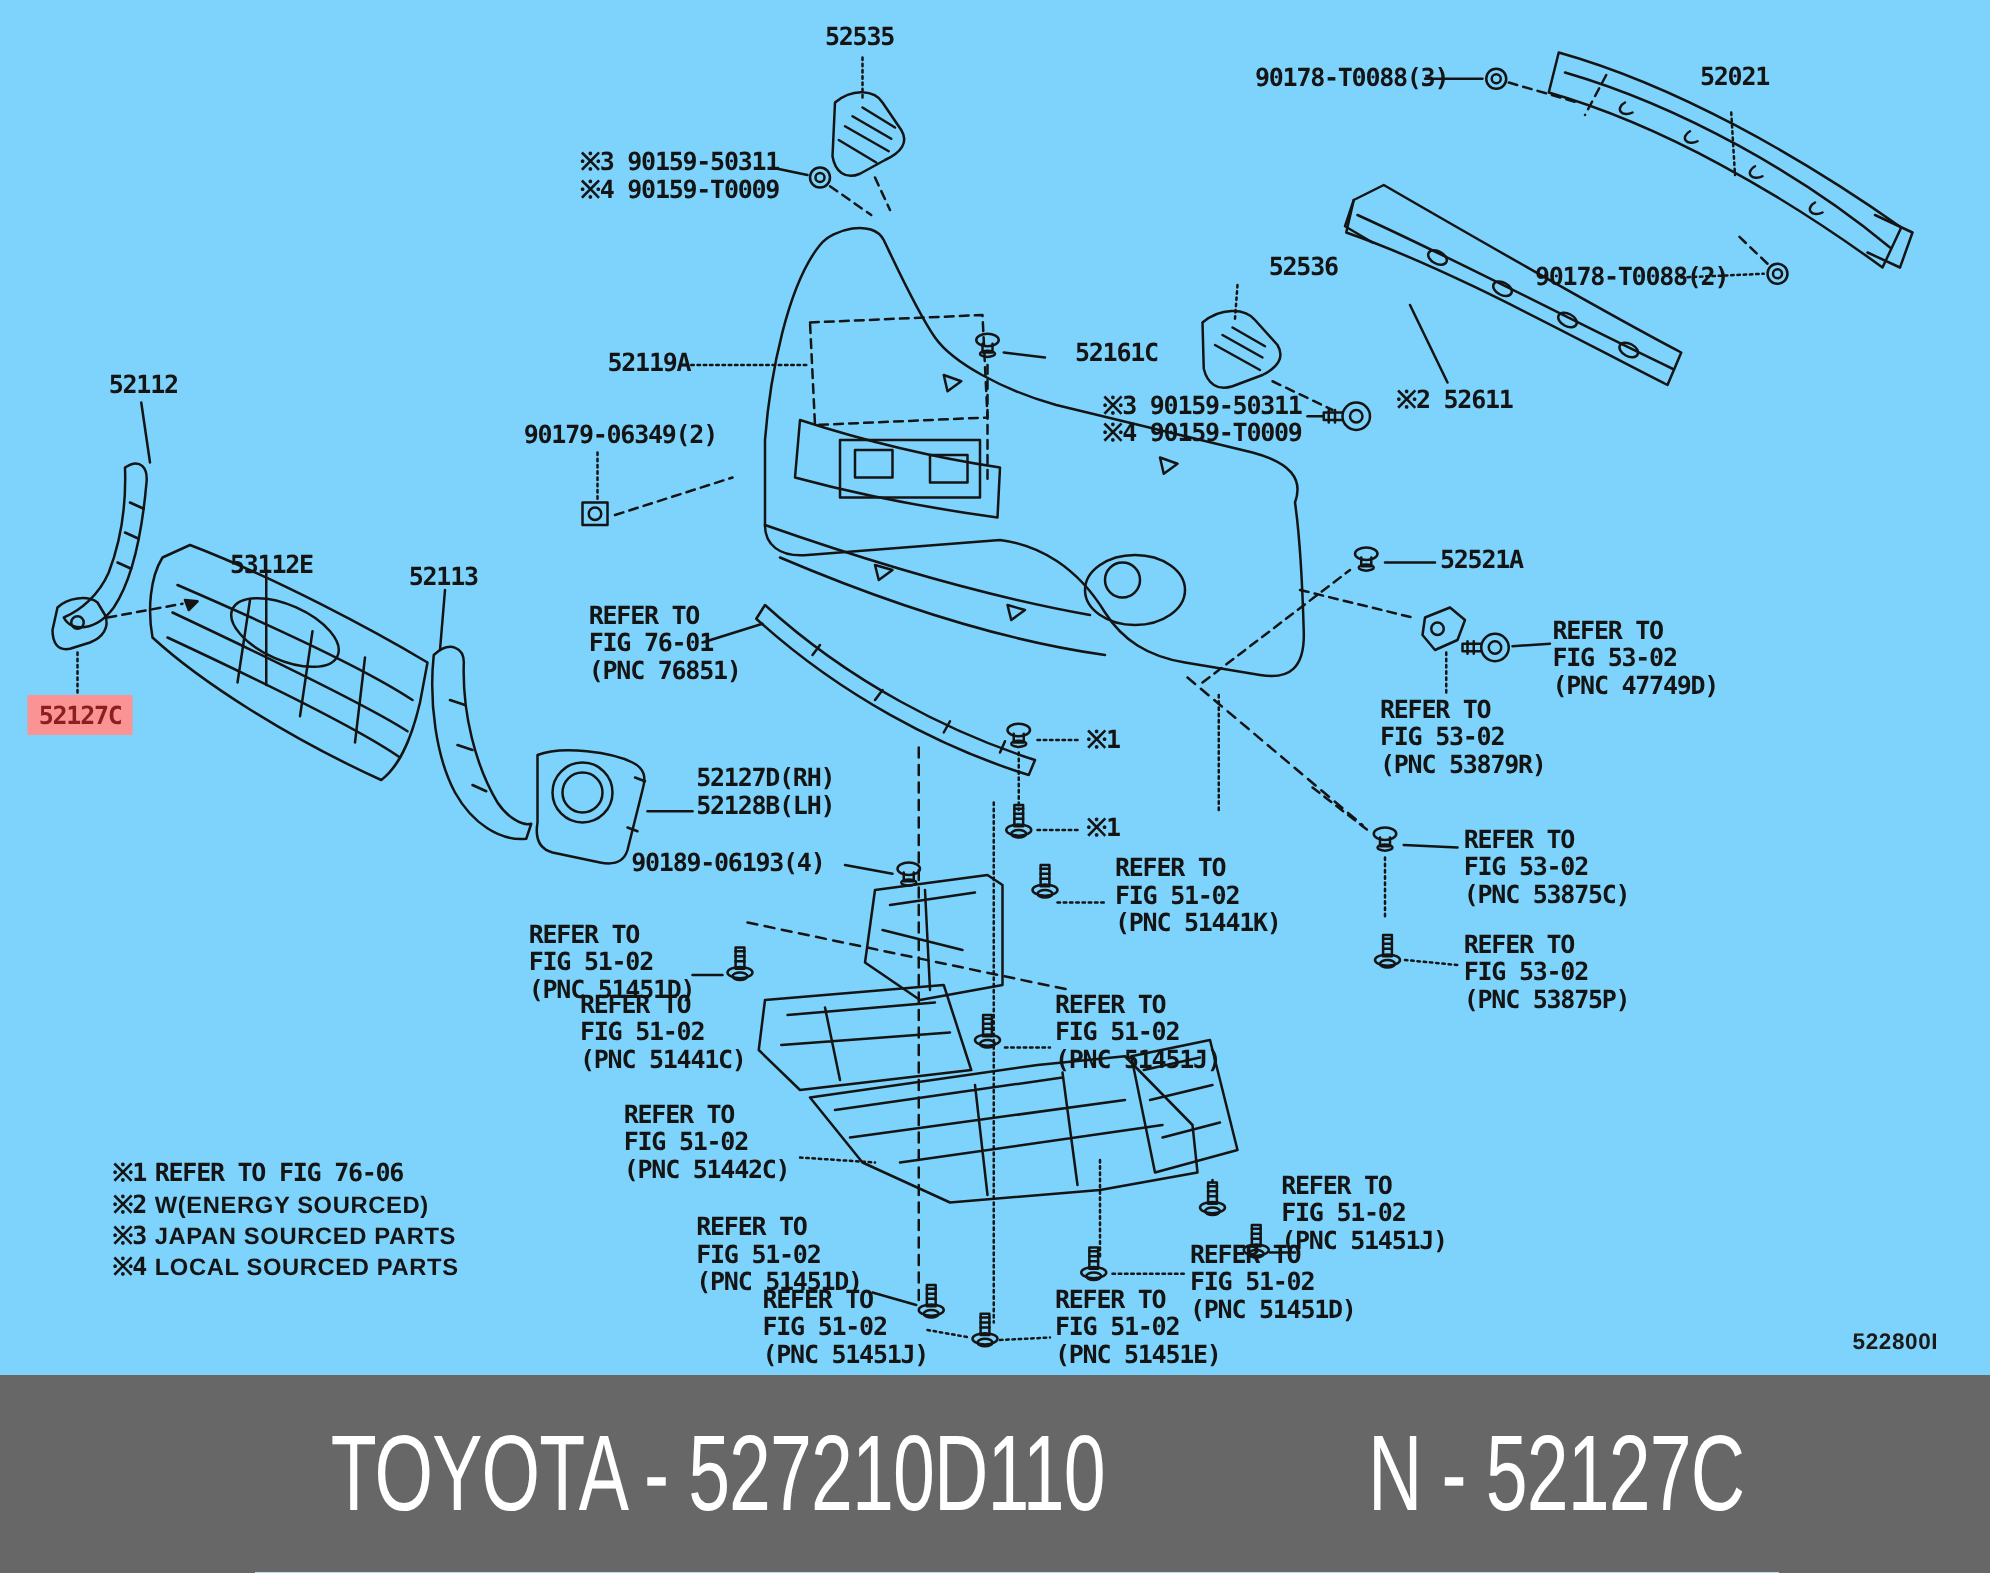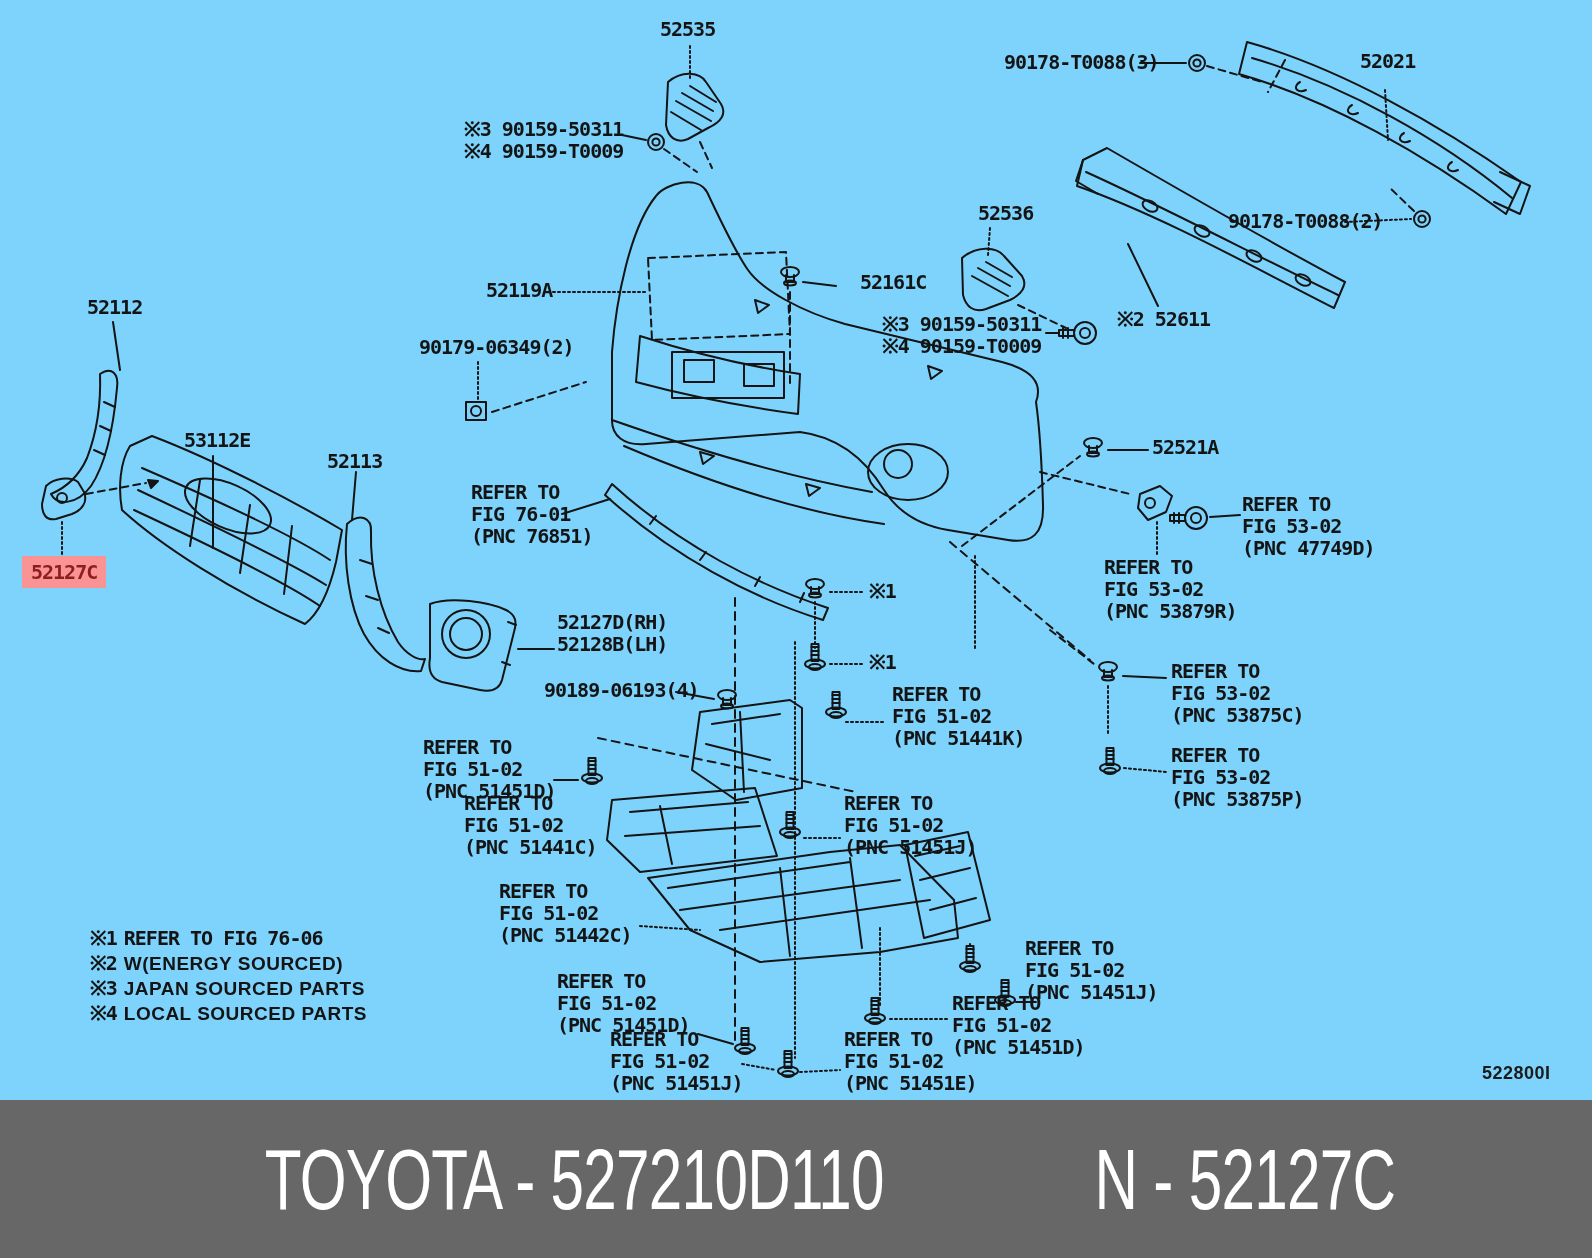--- a/index.html
+++ b/index.html
@@ -271,46 +271,46 @@
       <line x1="800" y1="1072" x2="840" y2="1070" stroke-dasharray="2 3"></line>
     </g>
   </svg>
 
   <div class="lbl" style="left:660px;top:18px">52535</div>
   <div class="lbl" style="left:464px;top:118px">※3 90159-50311
 ※4 90159-T0009</div>
   <div class="lbl" style="left:1004px;top:51px">90178-T0088(3)</div>
   <div class="lbl" style="left:1360px;top:50px">52021</div>
   <div class="lbl" style="left:1228px;top:210px">90178-T0088(2)</div>
-  <div class="lbl" style="left:978px;top:202px">52536</div>
+  <div class="lbl" style="left:1015px;top:202px">52536</div>
   <div class="lbl" style="left:860px;top:271px">52161C</div>
   <div class="lbl" style="left:882px;top:313px">※3 90159-50311
 ※4 90159-T0009</div>
   <div class="lbl" style="left:1117px;top:308px">※2 52611</div>
   <div class="lbl" style="left:486px;top:279px">52119A</div>
   <div class="lbl" style="left:419px;top:336px">90179-06349(2)</div>
   <div class="lbl" style="left:87px;top:296px">52112</div>
-  <div class="lbl" style="left:184px;top:429px">53112E</div>
+  <div class="lbl" style="left:184px;top:440px">53112E</div>
   <div class="lbl" style="left:327px;top:450px">52113</div>
   <div class="lbl hl" style="left:22px;top:556px">52127C</div>
   <div class="lbl" style="left:1152px;top:436px">52521A</div>
   <div class="lbl" style="left:471px;top:481px">REFER TO
 FIG 76-01
 (PNC 76851)</div>
   <div class="lbl" style="left:1242px;top:493px">REFER TO
 FIG 53-02
 (PNC 47749D)</div>
   <div class="lbl" style="left:1104px;top:556px">REFER TO
 FIG 53-02
 (PNC 53879R)</div>
   <div class="lbl" style="left:869px;top:580px">※1</div>
   <div class="lbl" style="left:557px;top:611px">52127D(RH)
 52128B(LH)</div>
   <div class="lbl" style="left:869px;top:651px">※1</div>
-  <div class="lbl" style="left:544px;top:679px">90189-06193(4)</div>
+  <div class="lbl" style="left:505px;top:679px">90189-06193(4)</div>
   <div class="lbl" style="left:1171px;top:660px">REFER TO
 FIG 53-02
 (PNC 53875C)</div>
   <div class="lbl" style="left:892px;top:683px">REFER TO
 FIG 51-02
 (PNC 51441K)</div>
   <div class="lbl" style="left:423px;top:736px">REFER TO
 FIG 51-02
 (PNC 51451D)</div>
   <div class="lbl" style="left:1171px;top:744px">REFER TO

